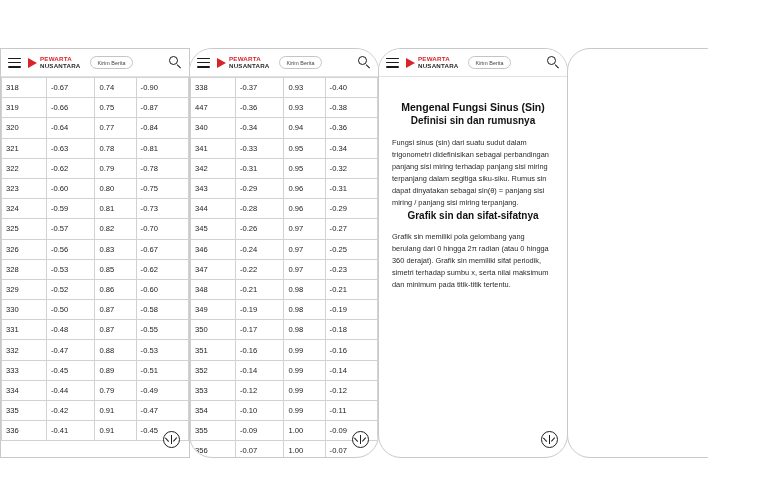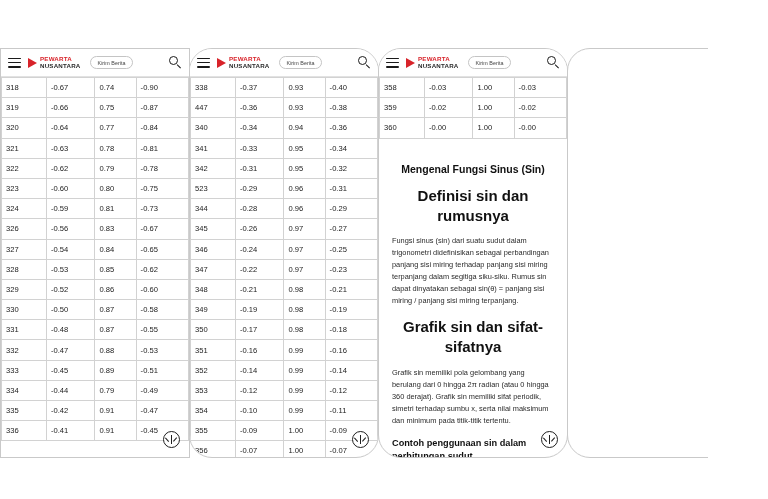--- a/index.html
+++ b/index.html
@@ -119,25 +119,25 @@
   }
   .article h2 {
     font-size: 10.5px;
     font-weight: bold;
     color: #111;
     text-align: center;
     margin: 14px 0 0 0;
     line-height: 1.35;
   }
   .article h3 {
-    font-size: 15px;
+    font-size: 10px;
     font-weight: bold;
     color: #111;
     text-align: center;
-    margin: 10px 0 0 0;
+    margin: 0 0 0 0;
     line-height: 1.35;
   }
   .article h4 {
     font-size: 9.2px;
     font-weight: bold;
     color: #111;
     text-align: left;
     margin: 10px 0 0 0;
     line-height: 1.45;
   }
@@ -235,30 +235,30 @@
               <td class="c2">0.80</td>
               <td class="c3">-0.75</td>
             </tr>
           <tr>
               <td class="c0">324</td>
               <td class="c1">-0.59</td>
               <td class="c2">0.81</td>
               <td class="c3">-0.73</td>
             </tr>
           <tr>
+              <td class="c0">325</td>
+              <td class="c1">-0.57</td>
+              <td class="c2">0.82</td>
+              <td class="c3">-0.70</td>
+            </tr>
+          <tr>
               <td class="c0">326</td>
               <td class="c1">-0.56</td>
               <td class="c2">0.83</td>
               <td class="c3">-0.67</td>
-            </tr>
-          <tr>
-              <td class="c0">327</td>
-              <td class="c1">-0.54</td>
-              <td class="c2">0.84</td>
-              <td class="c3">-0.65</td>
             </tr>
           <tr>
               <td class="c0">328</td>
               <td class="c1">-0.53</td>
               <td class="c2">0.85</td>
               <td class="c3">-0.62</td>
             </tr>
           <tr>
               <td class="c0">329</td>
               <td class="c1">-0.52</td>
@@ -362,21 +362,21 @@
               <td class="c2">0.95</td>
               <td class="c3">-0.34</td>
             </tr>
           <tr>
               <td class="c0">342</td>
               <td class="c1">-0.31</td>
               <td class="c2">0.95</td>
               <td class="c3">-0.32</td>
             </tr>
           <tr>
-              <td class="c0">523</td>
+              <td class="c0">343</td>
               <td class="c1">-0.29</td>
               <td class="c2">0.96</td>
               <td class="c3">-0.31</td>
             </tr>
           <tr>
               <td class="c0">344</td>
               <td class="c1">-0.28</td>
               <td class="c2">0.96</td>
               <td class="c3">-0.29</td>
             </tr>
@@ -474,49 +474,26 @@
             <span class="l2">NUSANTARA</span>
           </div>
         </div>
         <div class="pill">Kirim Berita</div>
         <div class="hdr-spacer"></div>
         <div class="search-icon">
           <div class="circ"></div>
             <div class="hand"></div>
         </div>
       </div>
-      <table class="numtable">
-        <tbody>
-          <tr>
-              <td class="c0">358</td>
-              <td class="c1">-0.03</td>
-              <td class="c2">1.00</td>
-              <td class="c3">-0.03</td>
-            </tr>
-          <tr>
-              <td class="c0">359</td>
-              <td class="c1">-0.02</td>
-              <td class="c2">1.00</td>
-              <td class="c3">-0.02</td>
-            </tr>
-          <tr>
-              <td class="c0">360</td>
-              <td class="c1">-0.00</td>
-              <td class="c2">1.00</td>
-              <td class="c3">-0.00</td>
-            </tr>
-        </tbody>
-      </table>
       <div class="article">
         <h2>Mengenal Fungsi Sinus (Sin)</h2>
         <h3>Definisi sin dan rumusnya</h3>
         <p>Fungsi sinus (sin) dari suatu sudut dalam trigonometri didefinisikan sebagai perbandingan panjang sisi miring terhadap panjang sisi miring terpanjang dalam segitiga siku-siku. Rumus sin dapat dinyatakan sebagai sin(θ) = panjang sisi miring / panjang sisi miring terpanjang.</p>
         <h3>Grafik sin dan sifat-sifatnya</h3>
         <p>Grafik sin memiliki pola gelombang yang berulang dari 0 hingga 2π radian (atau 0 hingga 360 derajat). Grafik sin memiliki sifat periodik, simetri terhadap sumbu x, serta nilai maksimum dan minimum pada titik-titik tertentu.</p>
-        <h4>Contoh penggunaan sin dalam perhitungan sudut</h4>
       </div>
       <div class="fab">
           <div class="arw"></div>
         </div>
     </div>
 
     <div class="panel blank"></div>
 
   </div>
 </div>

